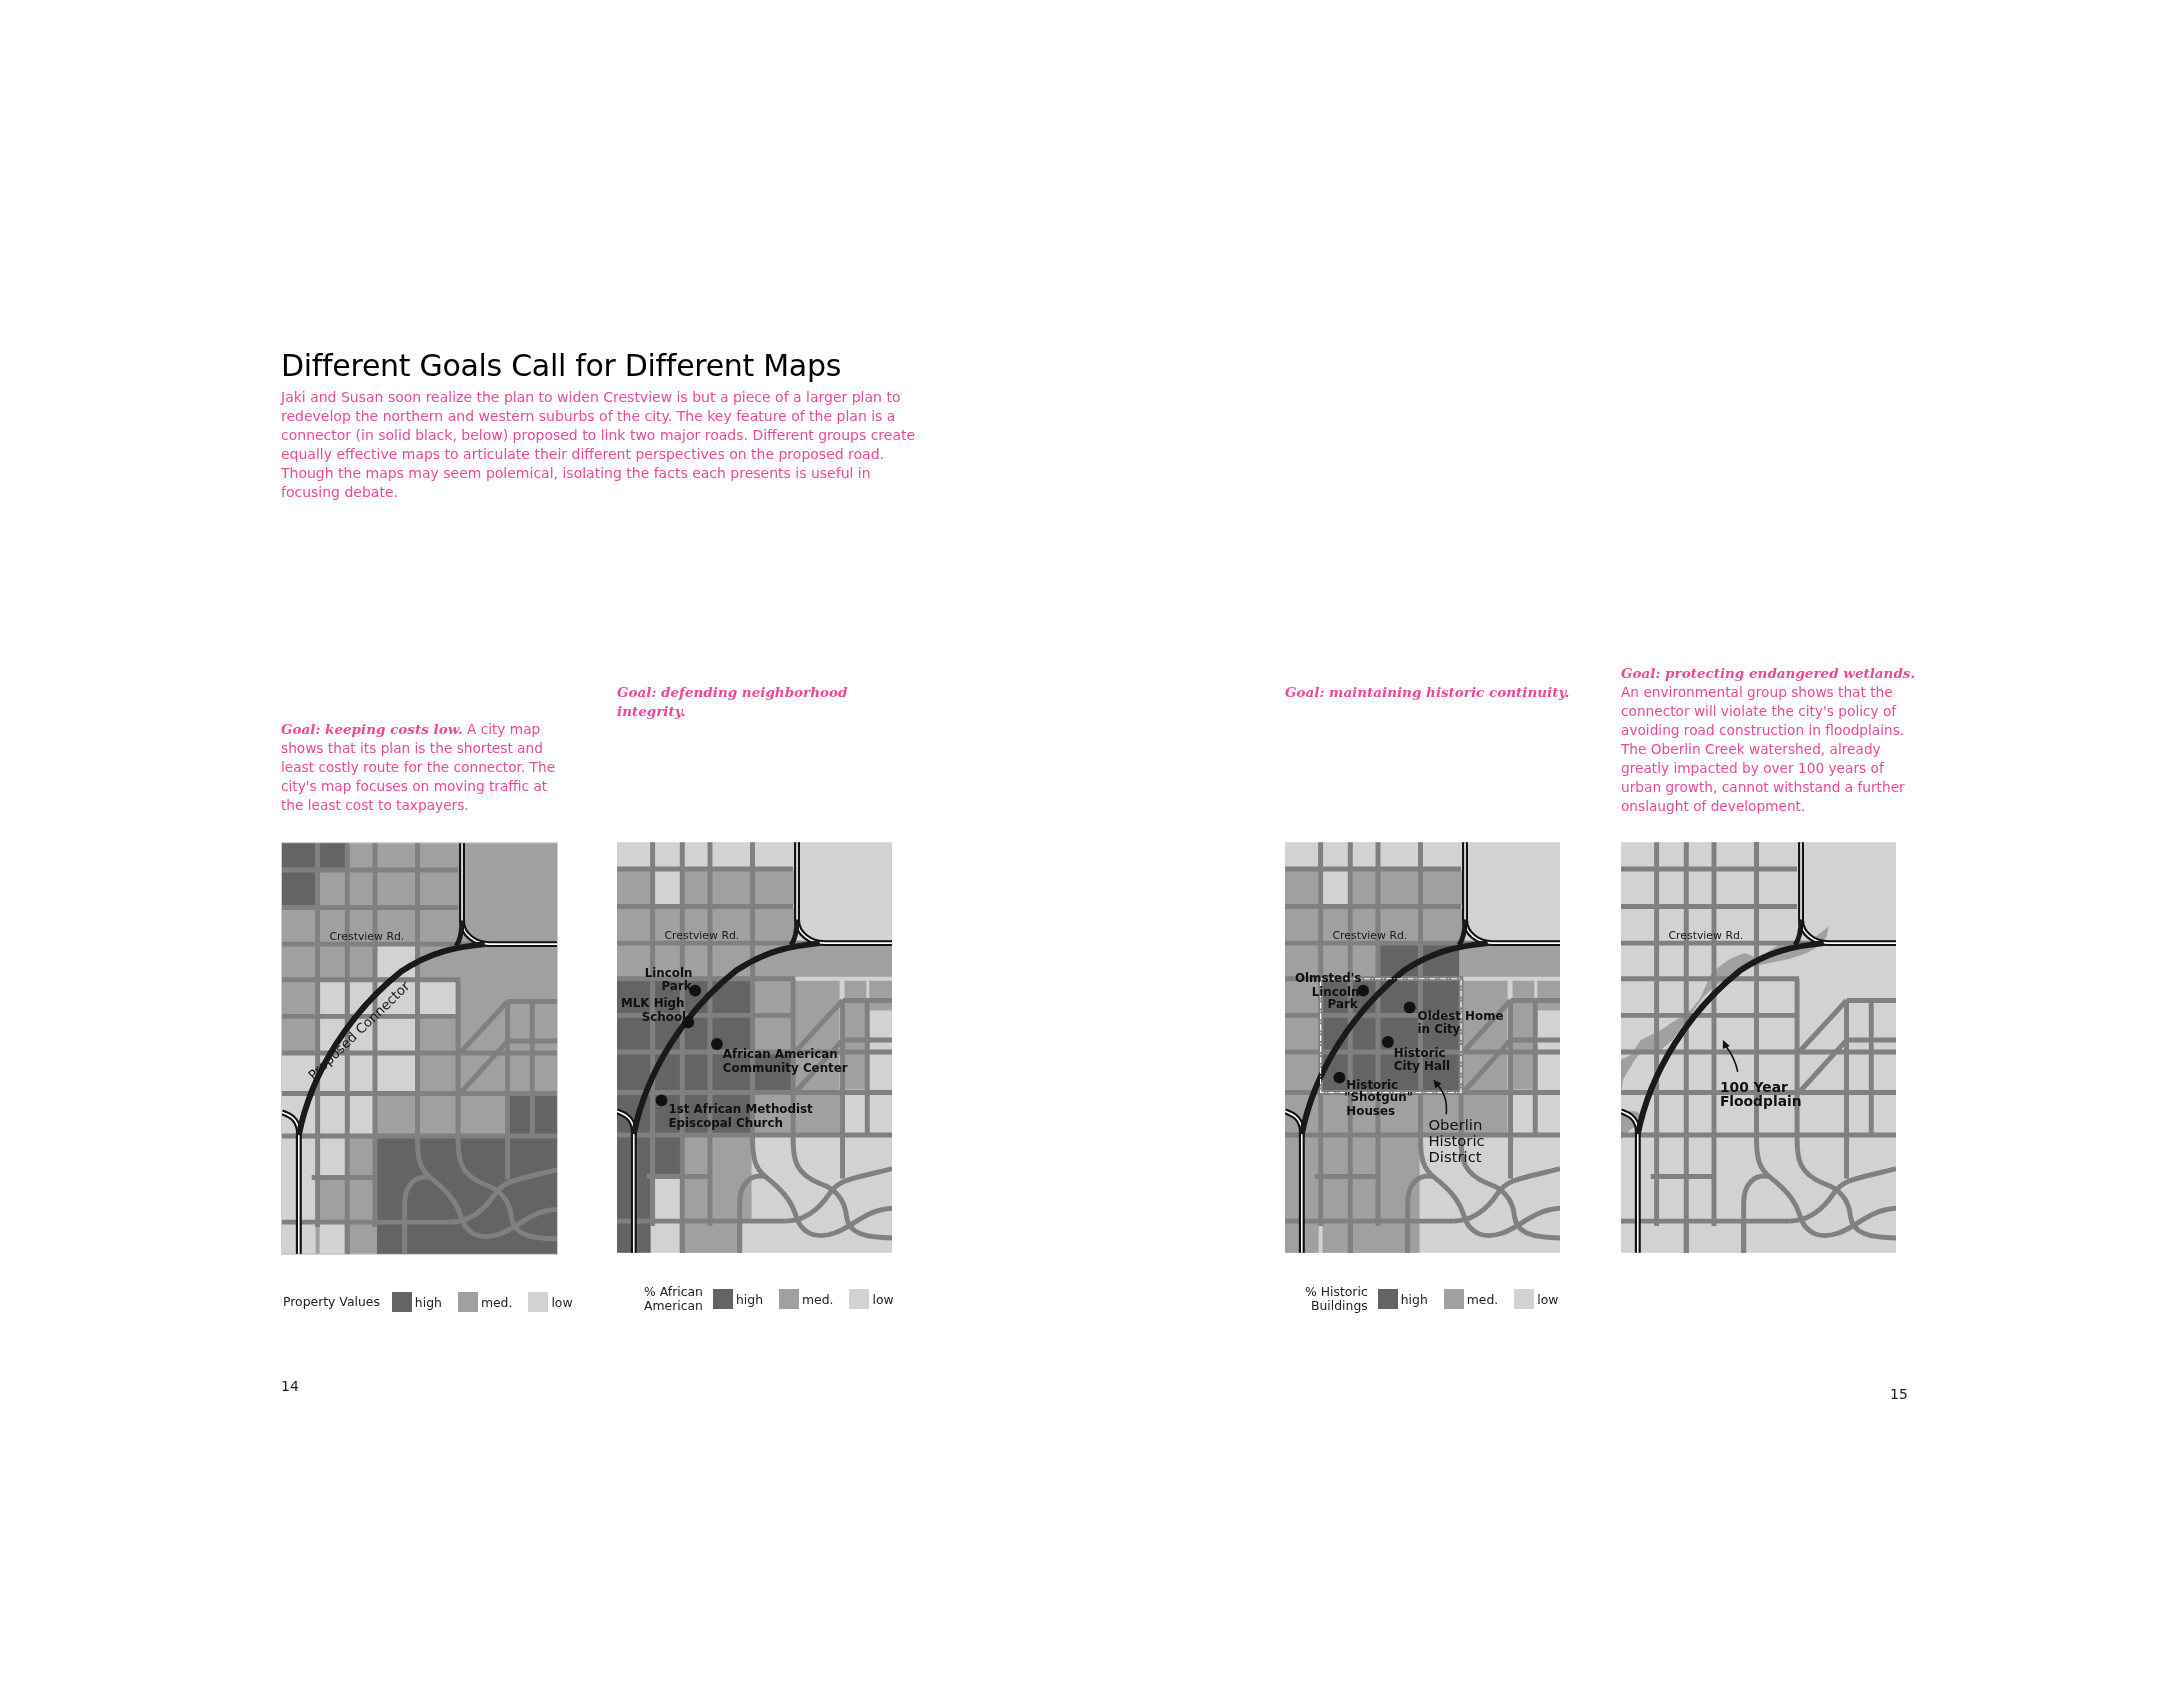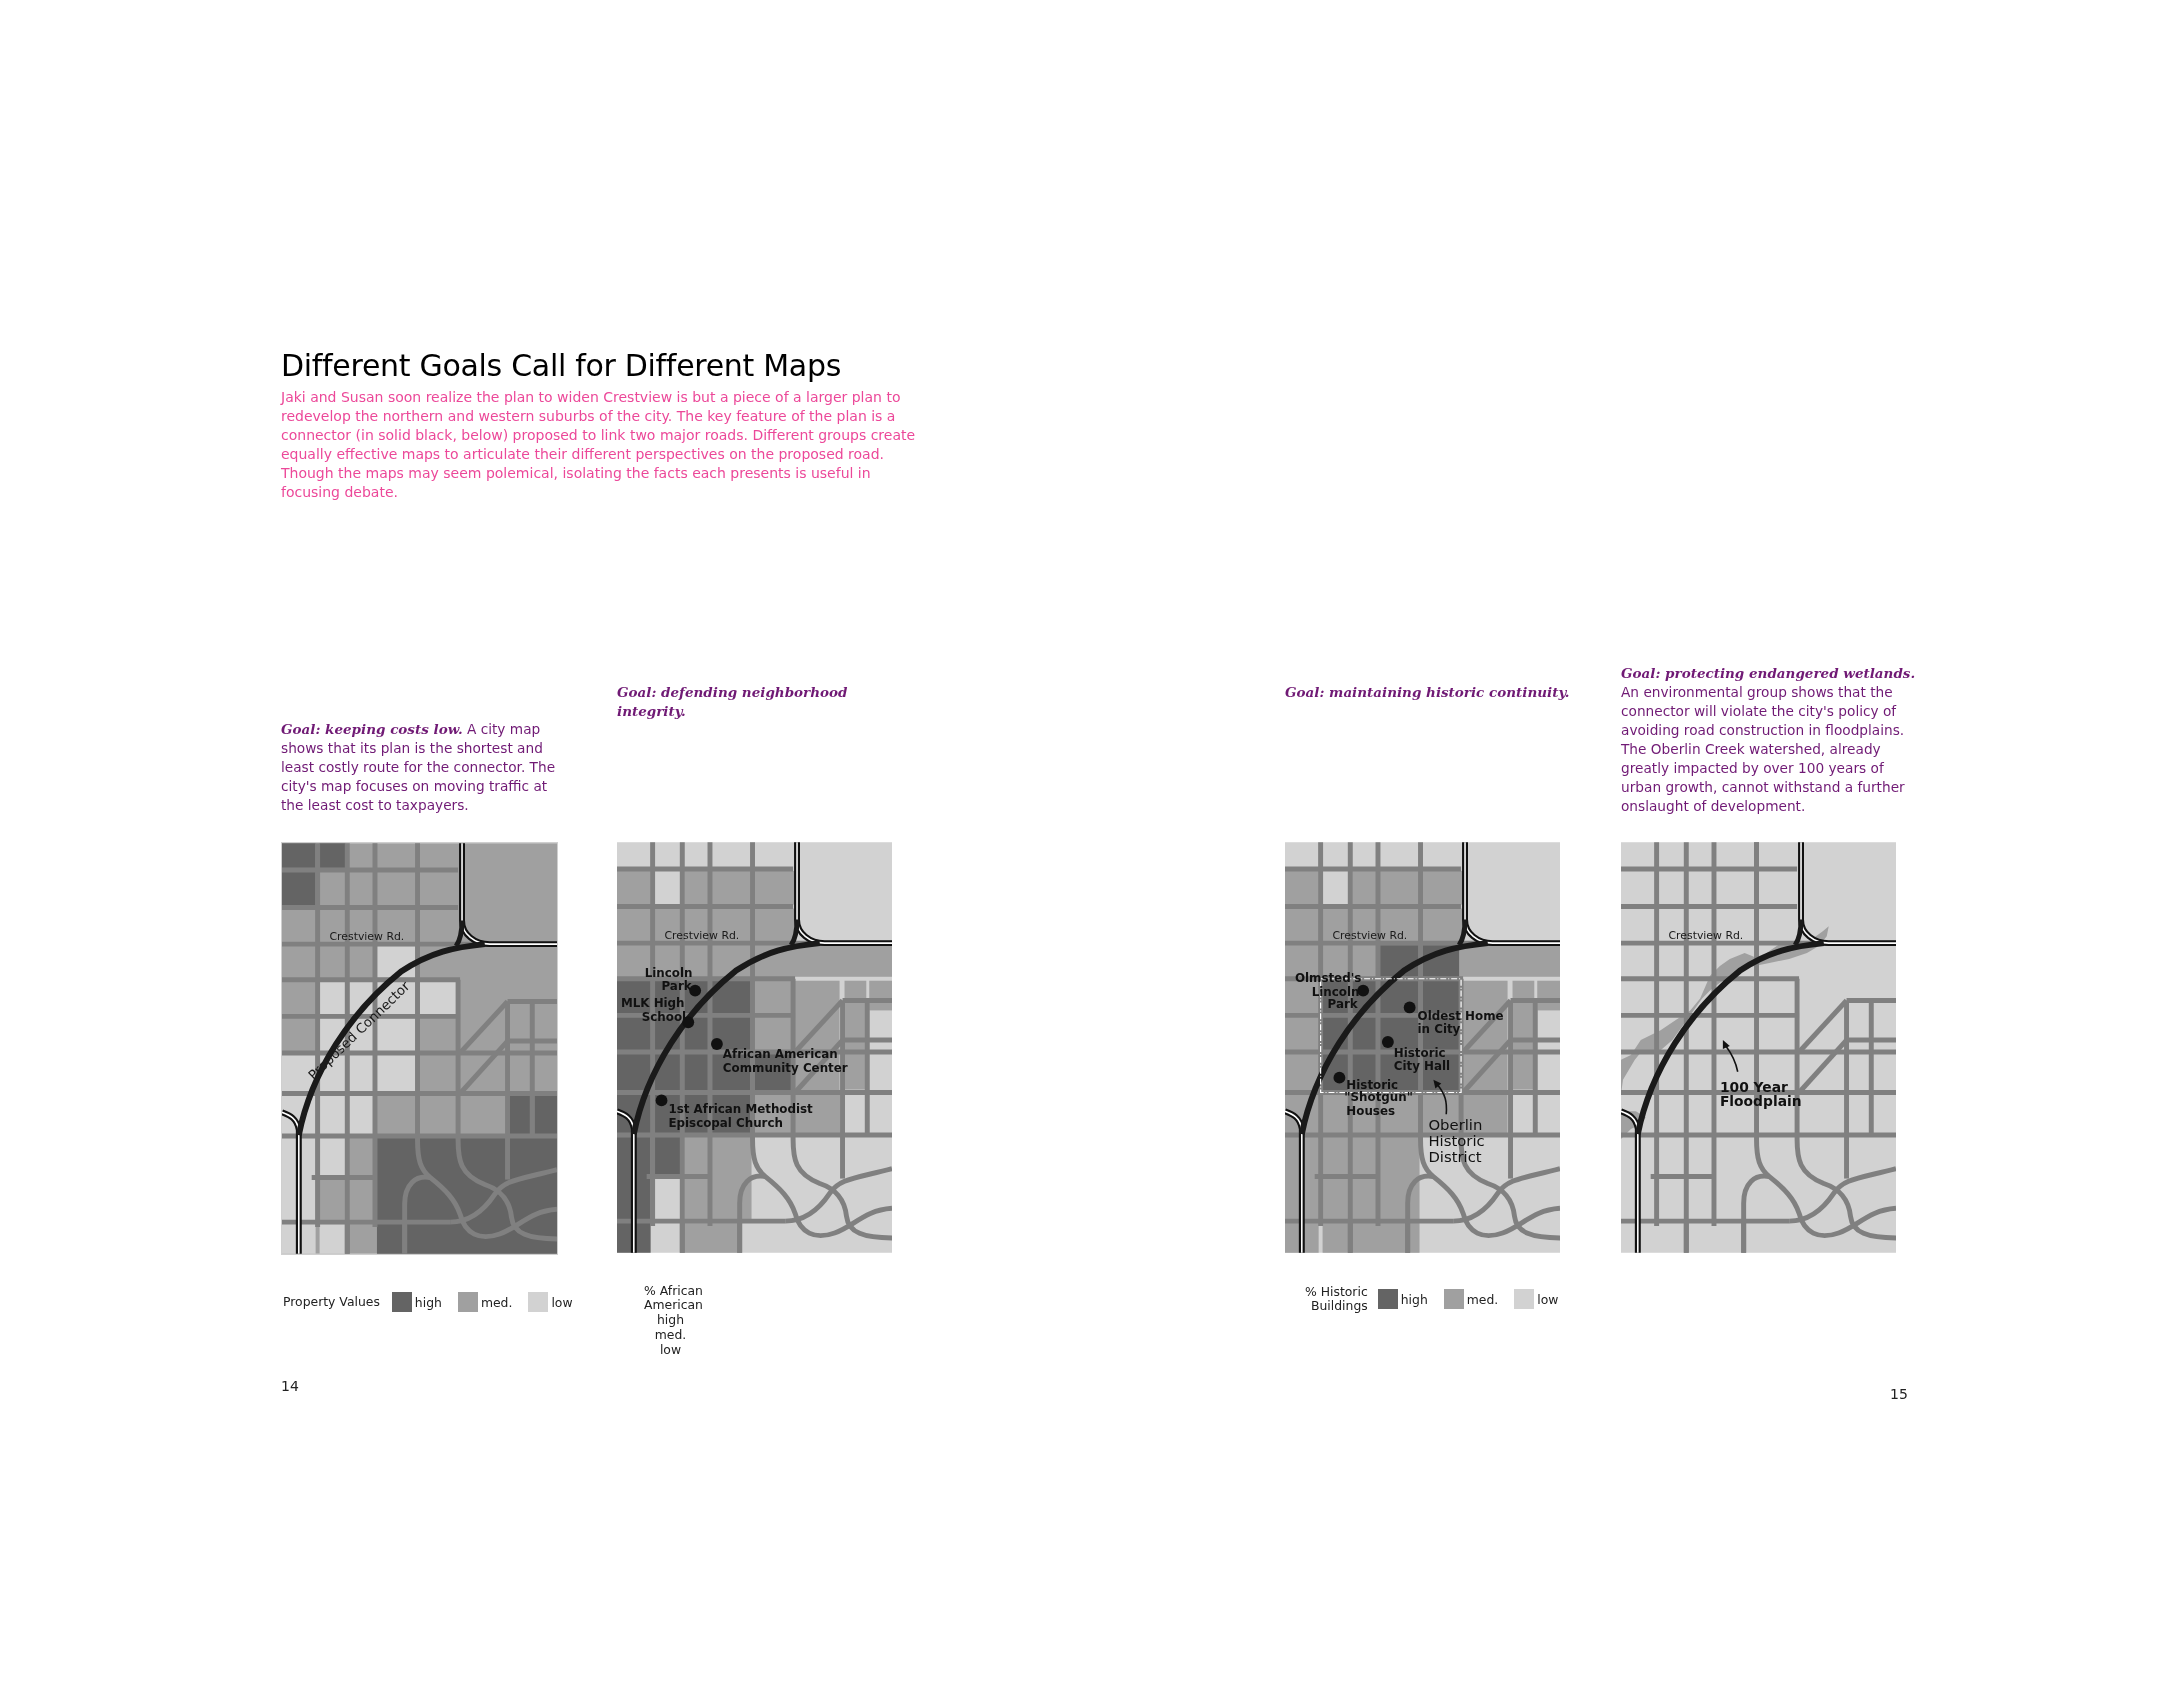--- a/index.html
+++ b/index.html
@@ -1,21 +1,21 @@
 <!DOCTYPE html>
 <html><head>
 <meta charset="utf-8">
 <style>
   html, body { margin: 0; padding: 0; background: #ffffff; }
   body { width: 2178px; height: 1683px; position: relative; overflow: hidden;
          font-family: "DejaVu Sans", "Liberation Sans", sans-serif; color: #1a1a1a; }
   .abs { position: absolute; }
   .title { left: 281px; top: 348px; font-size: 30px; font-weight: normal; letter-spacing: -0.3px; color: #000000; white-space: nowrap; }
   .intro { left: 281px; top: 388px; width: 653px; font-size: 14px; line-height: 19px; color: #ec4899; }
-  .caption { font-size: 13.7px; line-height: 19px; color: #701a75; width: 297px; }
+  .caption { font-size: 13.7px; line-height: 19px; color: #ec4899; width: 297px; }
   .caption .goal { font-family: "DejaVu Serif", "Liberation Serif", serif; font-style: italic; font-weight: bold; font-size: 13.5px; }
   .map { width: 275px; height: 411px; }
   .map svg { display: block; }
   .legend { display: flex; align-items: center; font-size: 12.4px; color: #222; height: 30px; }
   .legend .lbl { text-align: right; line-height: 14px; margin-right: 10px; }
   .legend .sw { width: 20px; height: 20px; margin-right: 3px; }
   .legend .swl { margin-right: 16px; }
   .pagenum { font-size: 14px; color: #222; }
 </style>
 </head>
@@ -174,21 +174,21 @@
       <text x="45" y="149">Park</text>
       <text x="4" y="167">MLK High</text>
       <text x="25" y="181">School</text>
       <text x="107" y="218">African American</text>
       <text x="107" y="232">Community Center</text>
       <text x="52" y="274">1st African Methodist</text>
       <text x="52" y="288">Episcopal Church</text>
     </g>
   </svg>
 </div>
-<div class="abs legend" style="left:644px; top:1284px;flex-direction:column;">
+<div class="abs legend" style="left:644px; top:1284px;">
   <span class="lbl"><span>% African</span><br><span>American</span></span>
   <span class="sw" style="background:#646464"></span>
     <span class="swl">high</span>
   <span class="sw" style="background:#a0a0a0"></span>
     <span class="swl">med.</span>
   <span class="sw" style="background:#d2d2d2"></span>
     <span class="swl">low</span>
 </div>
 
 <div class="abs caption" style="left:1285px; top:683px;">

